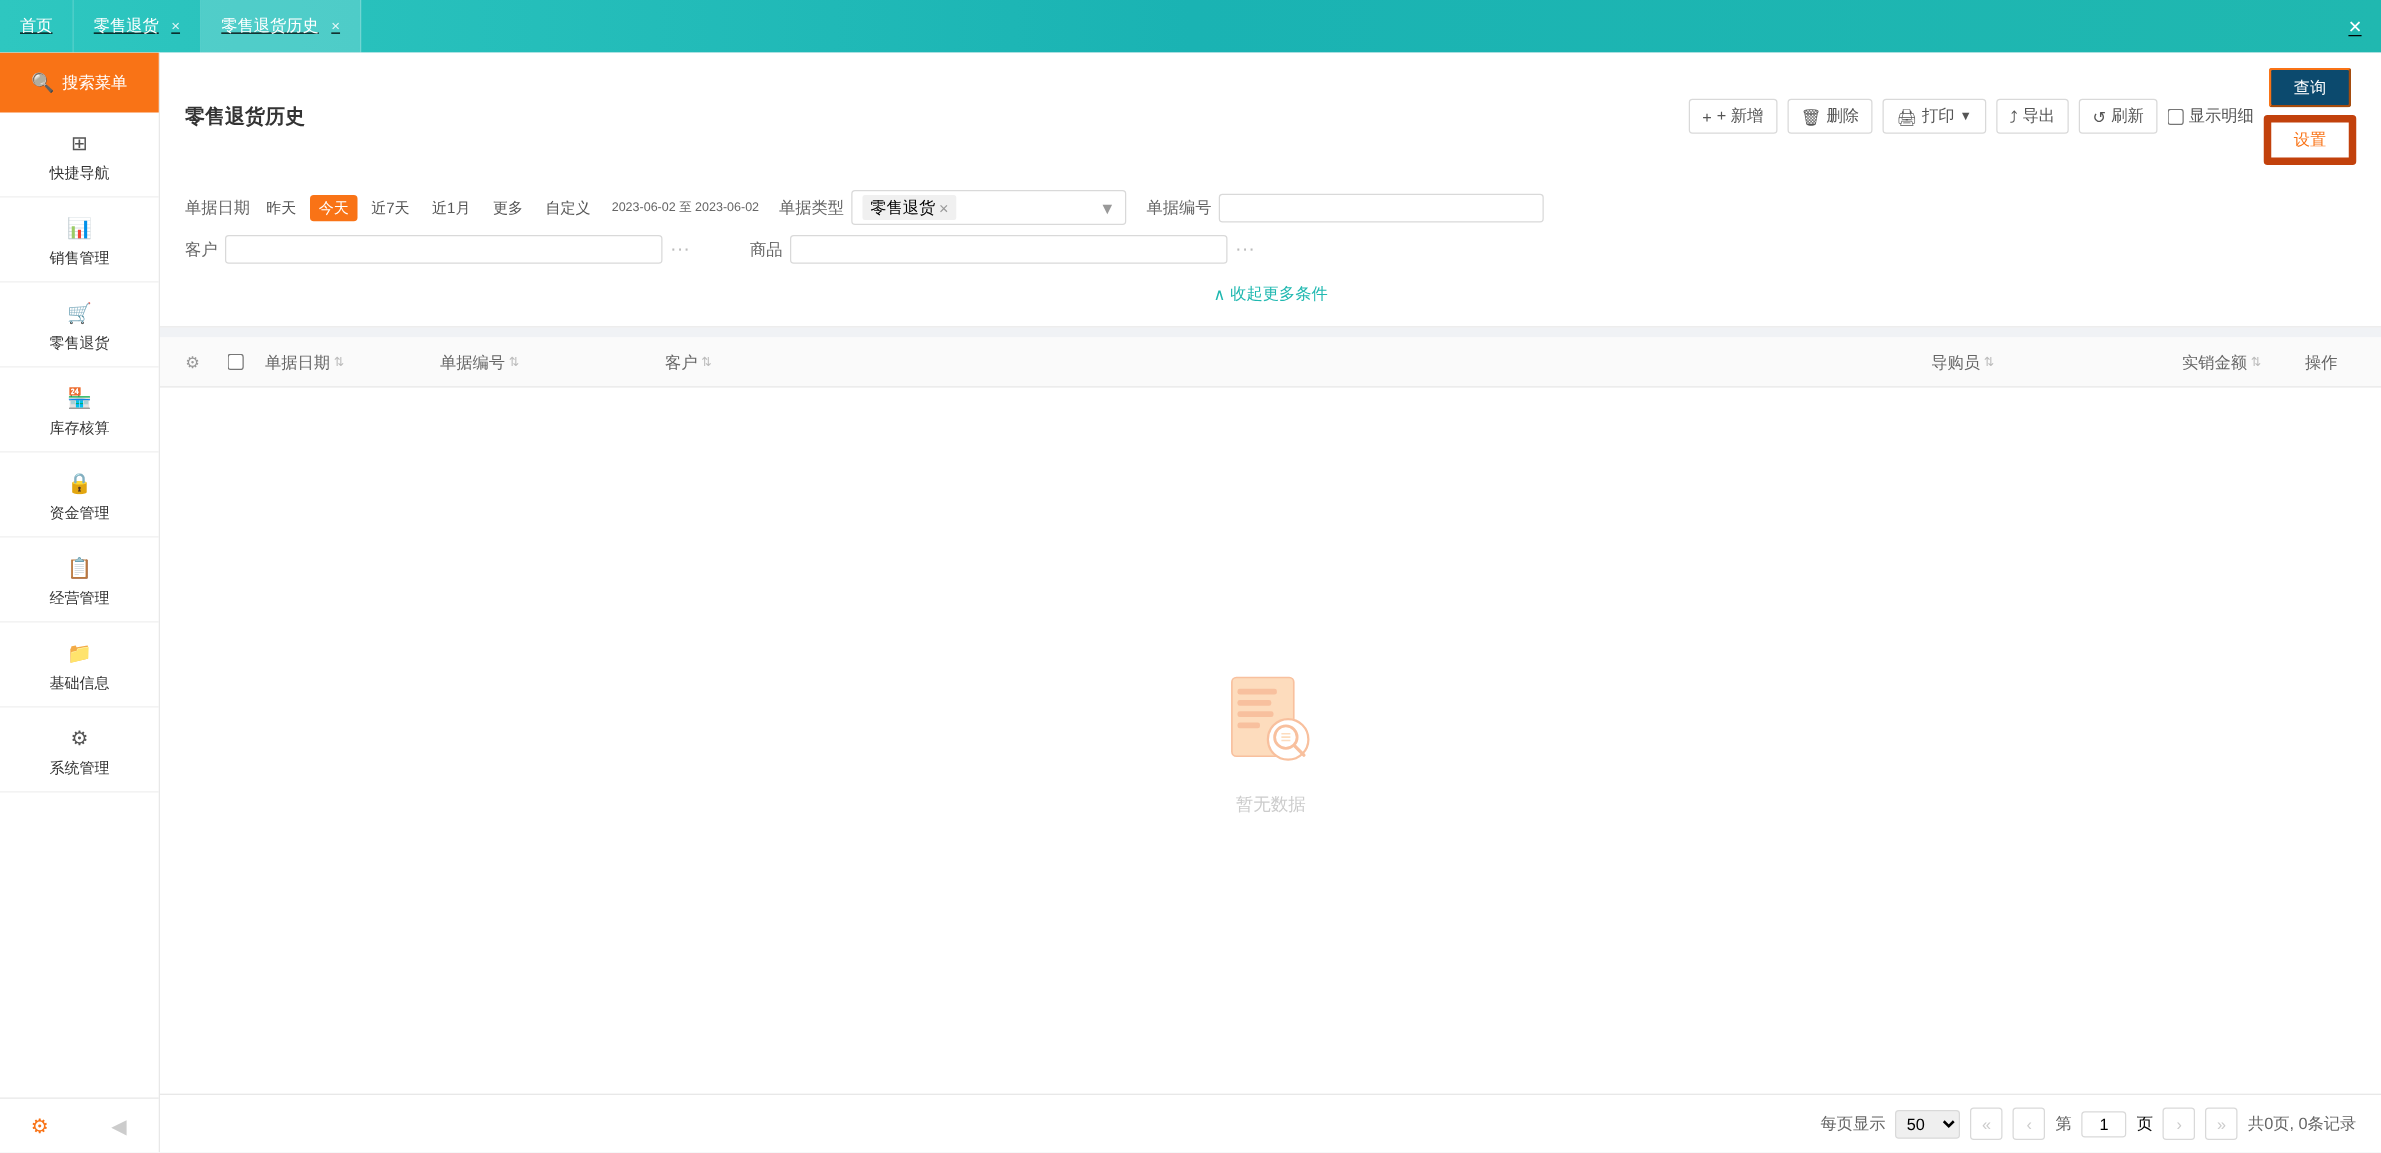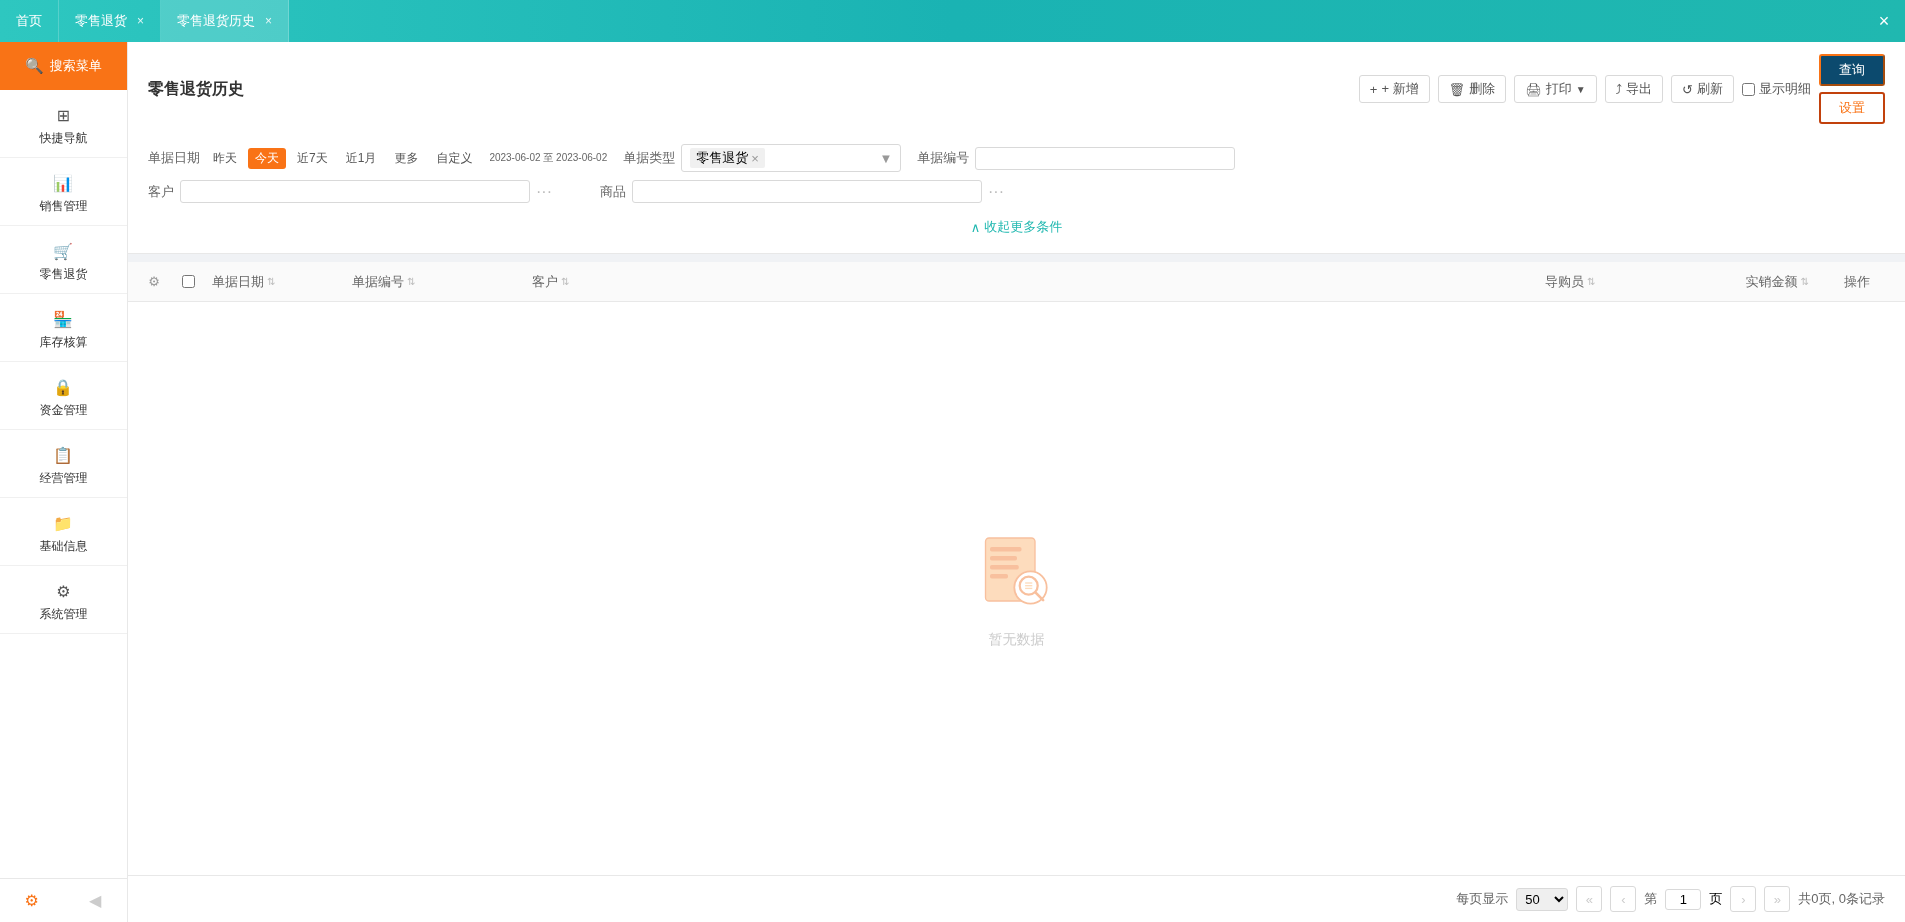--- a/index.html
+++ b/index.html
@@ -6,20 +6,21 @@
     body { display: flex; flex-direction: column; height: 922px; width: 1905px; overflow: hidden; background: #f0f2f5; }
 
     
     .top-bar {
       height: 42px;
       background: linear-gradient(90deg, #2ec7c0 0%, #1ab3b3 50%, #20b8b0 100%);
       display: flex;
       align-items: center;
       padding: 0 0 0 0;
       flex-shrink: 0;
+      text-decoration: underline;
     }
     .top-bar-tabs {
       display: flex;
       align-items: stretch;
       height: 100%;
       flex: 1;
     }
     .tab-item {
       display: flex;
       align-items: center;
@@ -168,21 +169,21 @@
       color: #fff;
       border-color: #f97316;
       padding: 5px 18px;
       border-radius: 3px;
       cursor: pointer;
       font-size: 13px;
     }
     .btn-setting {
       background: #fff;
       color: #f97316;
-      border: 2px solid #c2410c;
+      border: 6px solid #c2410c;
       padding: 5px 18px;
       border-radius: 3px;
       cursor: pointer;
       font-size: 13px;
       margin-top: 4px;
     }
     .toolbar-query-group {
       display: flex;
       flex-direction: column;
       align-items: center;

